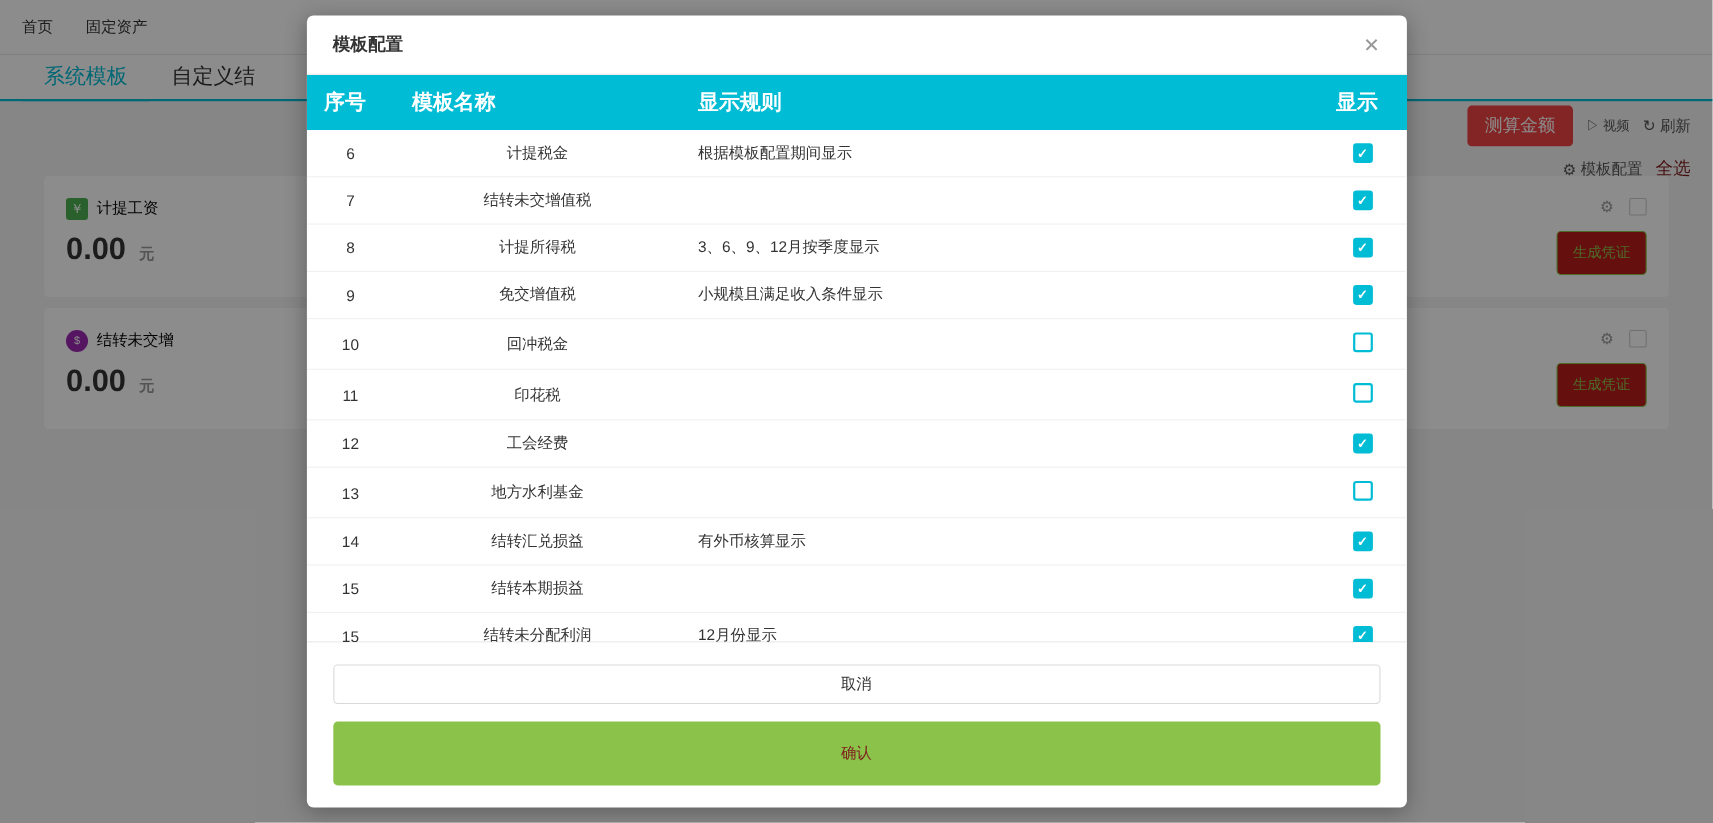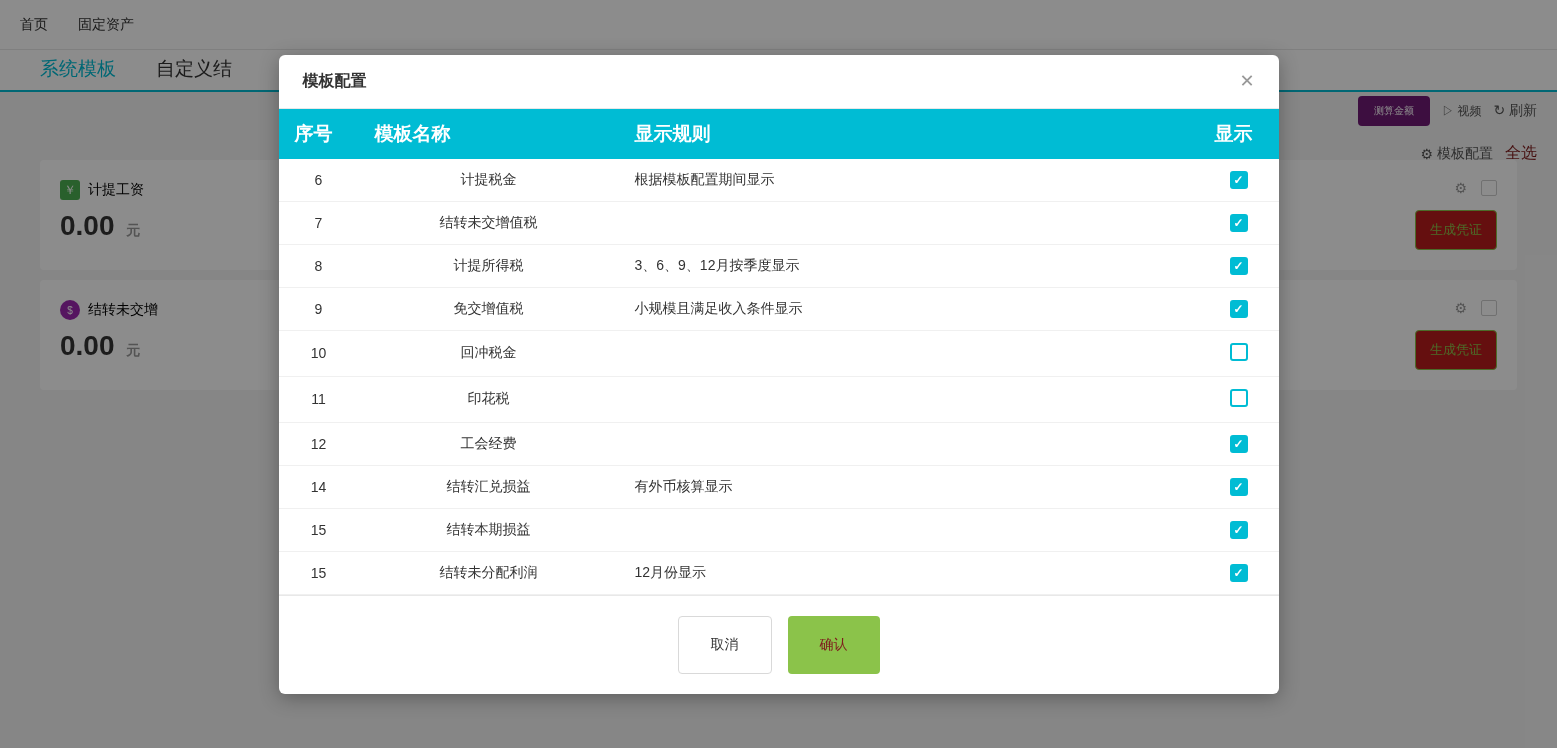--- a/index.html
+++ b/index.html
@@ -69,27 +69,27 @@
     
     .right-toolbar {
       position: absolute;
       top: 96px;
       right: 20px;
       display: flex;
       align-items: center;
       gap: 12px;
     }
     .btn-calc {
-      background: #701a75;
+      background: #ef4444;
       color: #fff;
       border: none;
       padding: 8px 16px;
       border-radius: 4px;
       cursor: pointer;
-      font-size: 10px;
+      font-size: 16px;
     }
     .btn-video {
       color: #555;
       cursor: pointer;
       font-size: 12px;
     }
     .btn-refresh {
       color: #555;
       cursor: pointer;
       font-size: 14px;
@@ -233,20 +233,21 @@
       background: #fff;
     }
 
     
     .modal-footer {
       display: flex;
       justify-content: center;
       gap: 16px;
       padding: 20px 24px;
       border-top: 1px solid #e8e8e8;
+      flex-direction: column;
     }
     .btn-cancel {
       padding: 8px 32px;
       border: 1px solid #d9d9d9;
       border-radius: 4px;
       background: #fff;
       color: #333;
       cursor: pointer;
       font-size: 14px;
     }
@@ -454,20 +455,26 @@
               <td></td>
               <td style="text-align: center;"><span class="custom-checkbox unchecked"></span></td>
             </tr>
             <tr>
               <td>12</td>
               <td>工会经费</td>
               <td></td>
               <td style="text-align: center;"><span class="custom-checkbox checked"></span></td>
             </tr>
             <tr>
+              <td>13</td>
+              <td>地方水利基金</td>
+              <td></td>
+              <td style="text-align: center;"><span class="custom-checkbox unchecked"></span></td>
+            </tr>
+            <tr>
               <td>14</td>
               <td>结转汇兑损益</td>
               <td>有外币核算显示</td>
               <td style="text-align: center;"><span class="custom-checkbox checked"></span></td>
             </tr>
             <tr>
               <td>15</td>
               <td>结转本期损益</td>
               <td></td>
               <td style="text-align: center;"><span class="custom-checkbox checked"></span></td>

